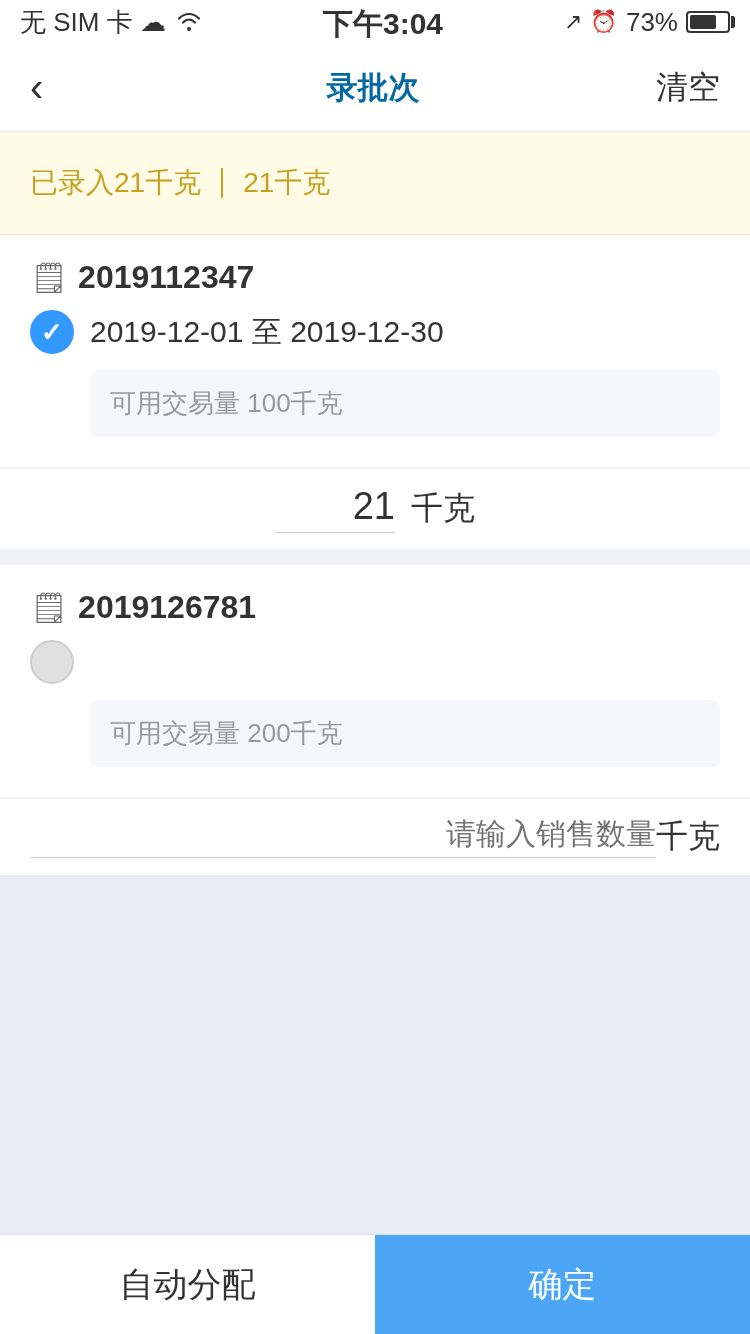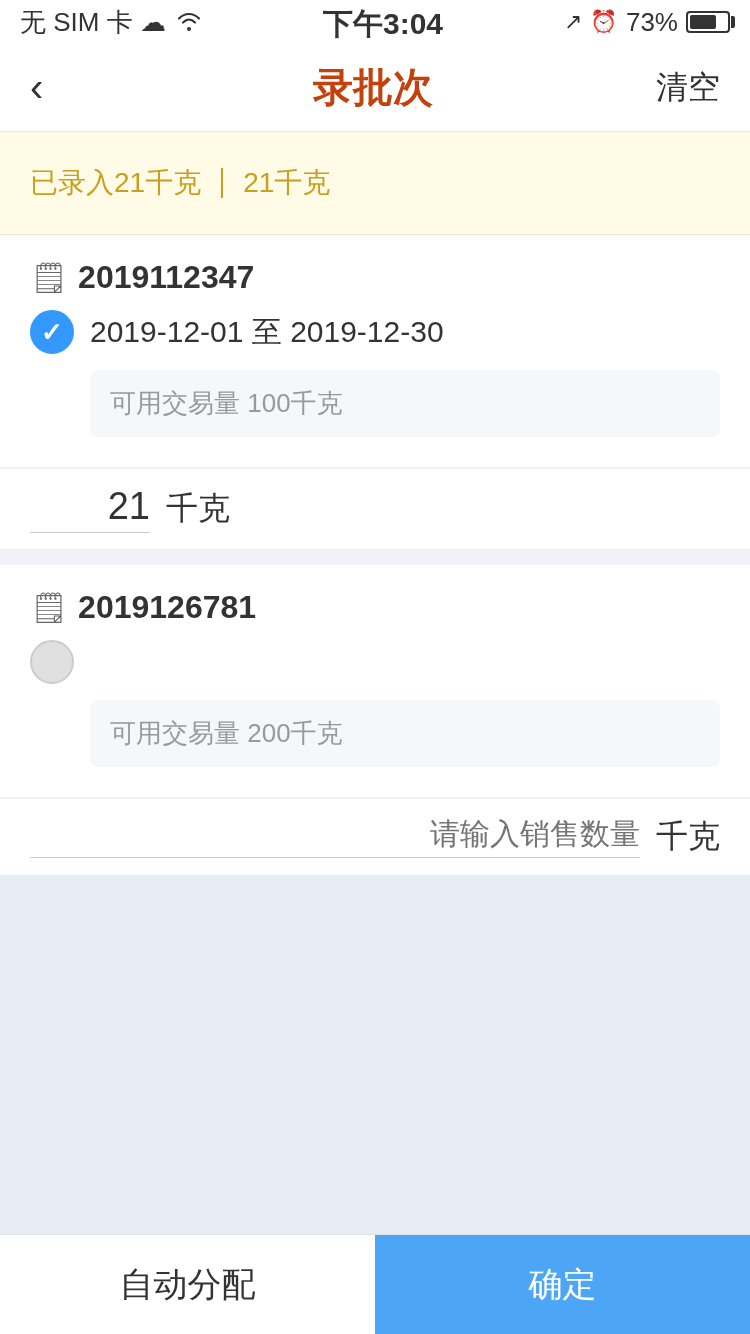--- a/index.html
+++ b/index.html
@@ -81,23 +81,23 @@
       padding: 0 30px;
       border-bottom: 1px solid #e8e8e8;
     }
     .nav-back {
       font-size: 40px;
       color: #333;
       cursor: pointer;
       width: 60px;
     }
     .nav-title {
-      font-size: 40px;
+      font-size: 31px;
       font-weight: 600;
-      color: #c2410c;
+      color: #0369a1;
     }
     .nav-clear {
       font-size: 32px;
       color: #333;
       cursor: pointer;
     }
 
     
     .info-banner {
       background: #fffbe6;
@@ -186,21 +186,21 @@
       font-size: 26px;
       color: #999;
       margin-left: 60px;
       margin-bottom: 6px;
     }
 
     
     .quantity-row {
       display: flex;
       align-items: center;
-      justify-content: flex-start;
+      justify-content: center;
       padding: 16px 30px;
       background: #fff;
       gap: 16px;
     }
     .qty-value {
       font-size: 38px;
       font-weight: 500;
       color: #333;
     }
     .qty-unit {
@@ -219,21 +219,20 @@
       background: #f0f2f7;
     }
 
     
     .input-row {
       display: flex;
       align-items: center;
       justify-content: flex-end;
       padding: 16px 30px;
       background: #fff;
-      gap: 16px;
     }
     .qty-input {
       font-size: 30px;
       color: #ccc;
       border: none;
       outline: none;
       text-align: right;
       background: transparent;
       flex: 1;
     }

